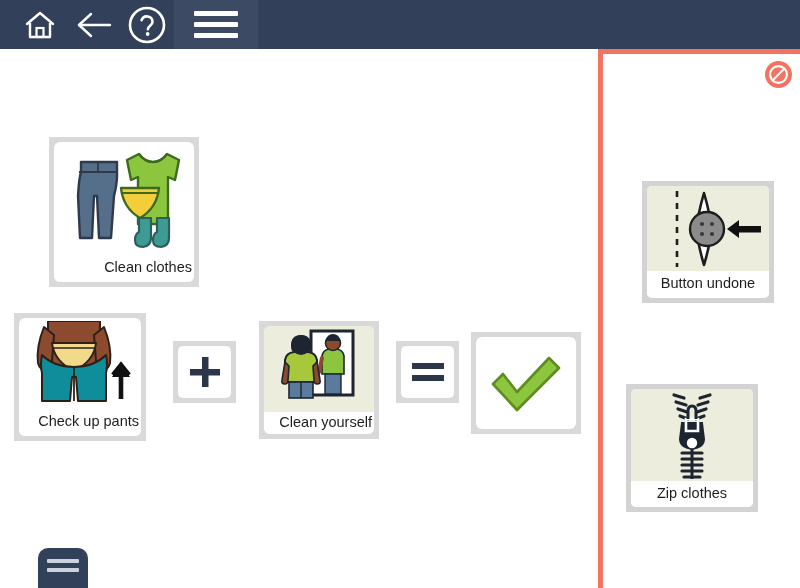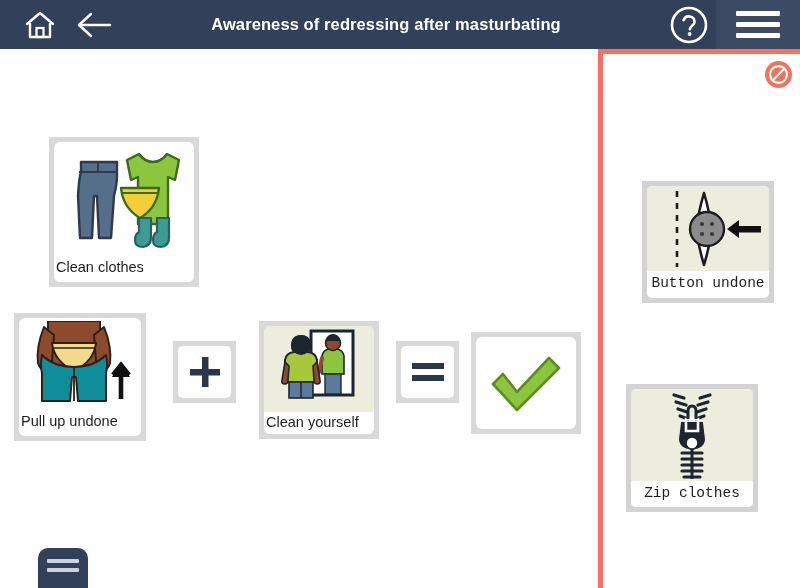--- a/index.html
+++ b/index.html
@@ -94,21 +94,21 @@
     overflow: hidden;
   }
   .card-pic {
     flex: 1;
     position: relative;
     display: flex;
     align-items: center;
     justify-content: center;
   }
   .card-label {
-    text-align: left;
+    text-align: right;
     color: #1d1d1d;
     font-size: 14.5px;
     padding: 2px 2px 7px 2px;
     background: #ffffff;
     white-space: nowrap;
   }
   .card.tinted .card-pic { background: #eceddc; }
 
   
   .op-box {
@@ -144,21 +144,20 @@
     background: #d3d3d3;
     padding: 5px;
   }
   .rcard-inner {
     width: 100%; height: 100%;
     background: #ffffff;
     border-radius: 5px;
     display: flex;
     flex-direction: column;
     overflow: hidden;
-    font-family: Liberation Mono, monospace;
   }
   .rcard-pic {
     flex: 1;
     background: #eceddc;
     display: flex;
     align-items: center;
     justify-content: center;
     position: relative;
   }
   .rcard-label {
@@ -210,21 +209,20 @@
 
     <button class="hdr-icon-btn" id="back-btn">
       <span>
         <svg width="38" height="30" viewBox="0 0 38 30">
           <path d="M35 15 L4 15" fill="none" stroke="#ffffff" stroke-width="2.4" stroke-linecap="round"></path>
           <path d="M16 4 L4 15 L16 26" fill="none" stroke="#ffffff" stroke-width="2.4" stroke-linecap="round" stroke-linejoin="round"></path>
         </svg>
       </span>
     </button>
 
-    <div id="header-title">Awareness of redressing after masturbating</div>
 
     <button class="hdr-icon-btn" id="help-btn">
       <span>
         <svg width="40" height="40" viewBox="0 0 40 40">
           <circle cx="20" cy="20" r="17" fill="none" stroke="#ffffff" stroke-width="2.6"></circle>
           <path d="M14.6 15.2 a5.6 5.6 0 0 1 10.9 1.7 c0 3.6 -4.6 4.1 -4.6 7.3" fill="none" stroke="#ffffff" stroke-width="2.6" stroke-linecap="round"></path>
           <circle cx="20.6" cy="29" r="1.9" fill="#ffffff"></circle>
         </svg>
       </span>
     </button>
@@ -285,21 +283,21 @@
               <path d="M28 27 L72 27" stroke="#2e2018" stroke-width="1.6"></path>
 
               <path d="M18 34 Q16 44 18 52 L18 80 L46 80 L48 56 L52 56 L54 80 L82 80 L82 52 Q84 44 82 34
                        Q70 46 50 46 Q30 46 18 34 Z" fill="#0f8d9b" stroke="#2e2018" stroke-width="2" stroke-linejoin="round"></path>
               <path d="M50 46 L50 80" stroke="#2e2018" stroke-width="1.8"></path>
 
               <path d="M97 78 L97 46 M89 54 L97 44 L105 54" fill="none" stroke="#111111" stroke-width="4.6" stroke-linecap="butt" stroke-linejoin="miter"></path>
               <path d="M88 56 L97 42 L106 56 Z" fill="#111111"></path>
             </svg>
           </div>
-          <div class="card-label">Pull up undone</div>
+          <div class="card-label">Check up pants</div>
         </div>
       </div>
 
       <div class="op-box" style="left:173px; top:292px; width:63px; height:62px;">
         <div class="op-inner">
           <svg width="34" height="34" viewBox="0 0 34 34">
             <rect x="14" y="2" width="6.5" height="30" fill="#2b3648"></rect>
             <rect x="2" y="14" width="30" height="6.5" fill="#2b3648"></rect>
           </svg>
         </div>

